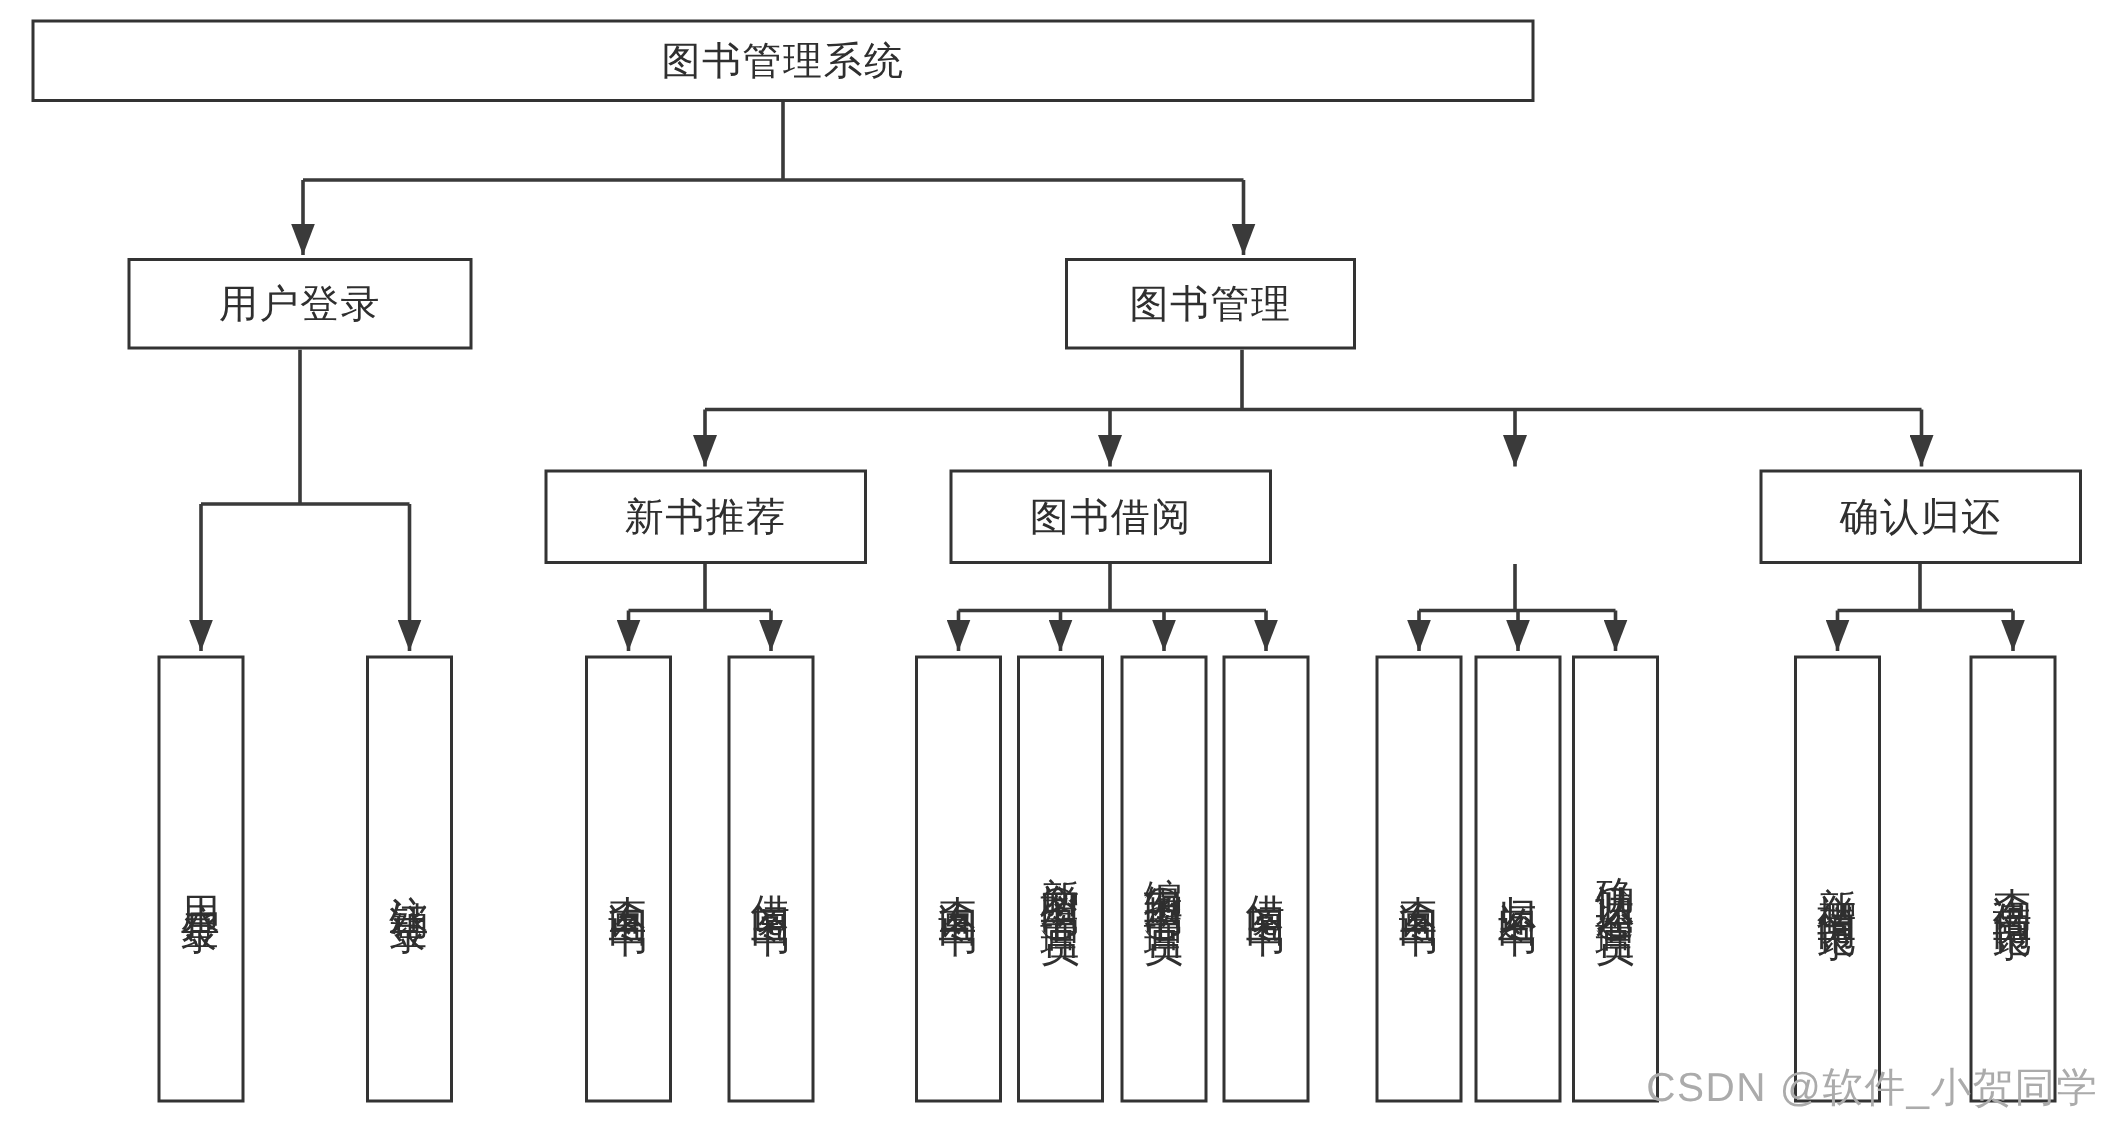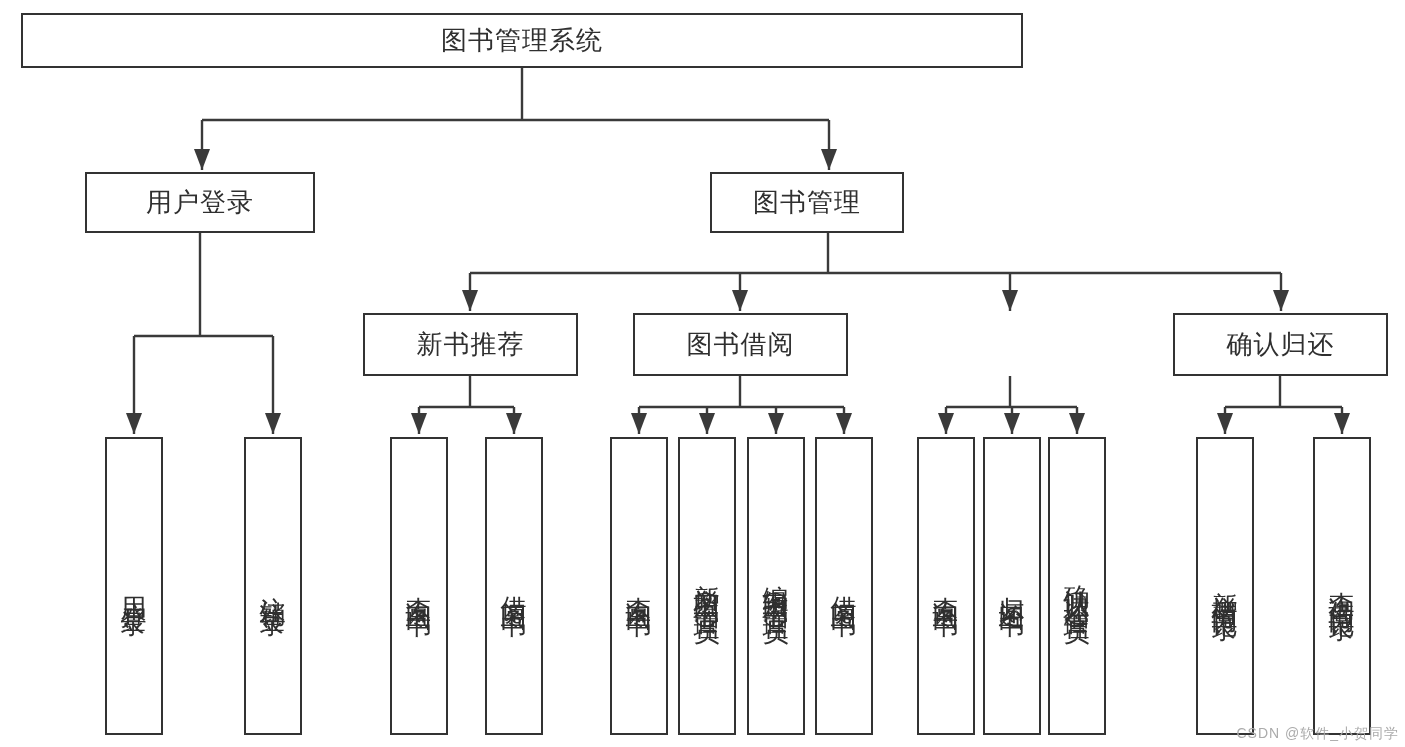--- a/index.html
+++ b/index.html
@@ -27,21 +27,21 @@
     writing-mode:vertical-rl;
     text-orientation:mixed;
     letter-spacing:5px;
     line-height:1;
     font-size:26px;
     color:#2f2f2f;
   }
   .watermark{
     position:absolute;
     right:6px;bottom:4px;
-    font-size:14px;
+    font-size:27px;
     color:#ababab;
     letter-spacing:1px;
     white-space:nowrap;
   }
 </style>
 </head>
 <body>
 
 <div class="canvas">
 

